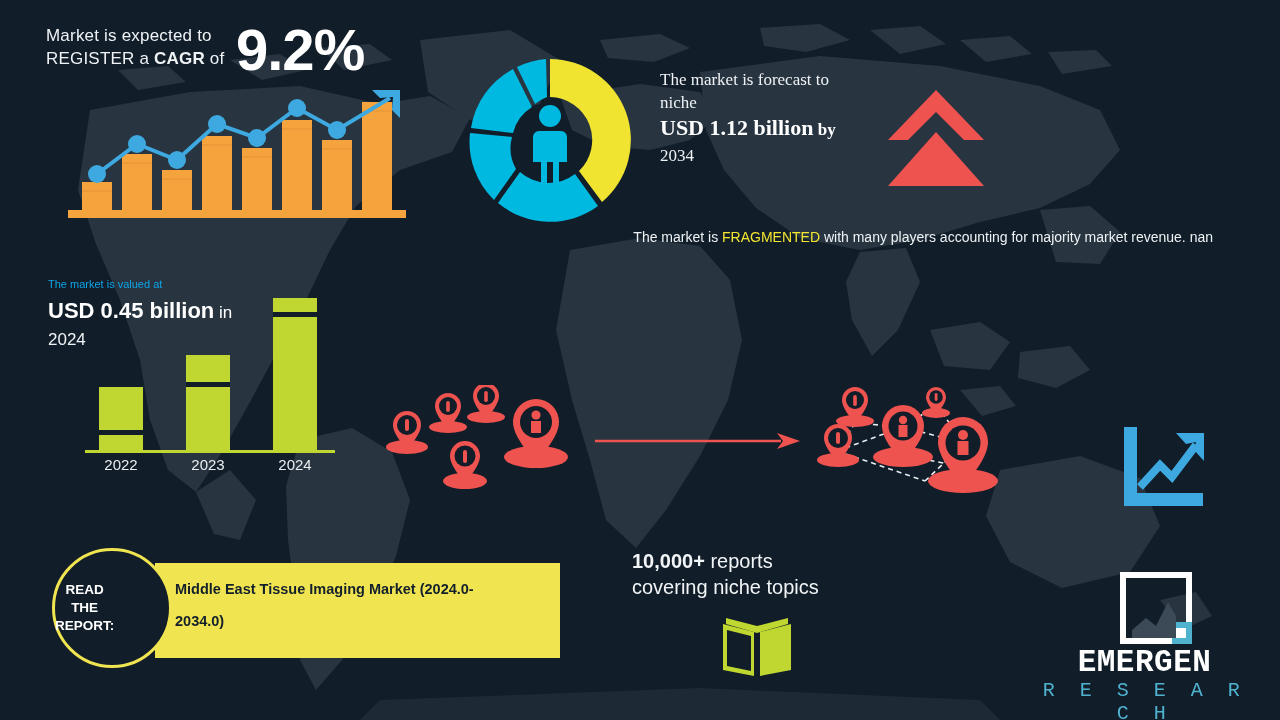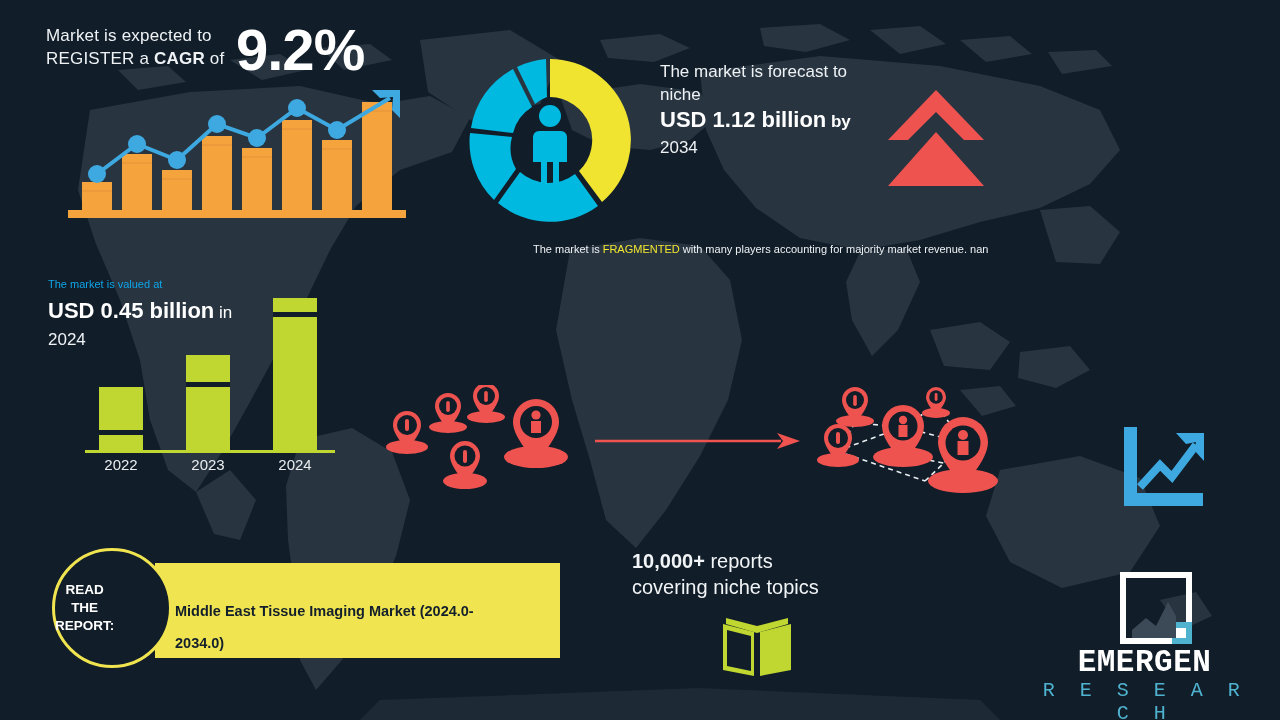--- a/index.html
+++ b/index.html
@@ -20,49 +20,49 @@
   .cagr-line b{font-weight:bold;}
   #cagr-value{display:inline-block;vertical-align:top;font-size:58px;line-height:60px;font-weight:bold;color:#ffffff;letter-spacing:-1px;}
 
   
   #orange-chart{left:60px;top:88px;width:355px;height:135px;}
 
   
   #donut{left:465px;top:55px;width:170px;height:170px;}
 
   
-  #forecast-block{left:660px;top:60px;width:250px;}
+  #forecast-block{left:660px;top:68px;width:250px;font-family:Liberation Serif, serif;}
   .fc-line{font-size:17px;line-height:23px;color:#eef2f5;}
   .fc-big{font-size:22px;font-weight:bold;color:#ffffff;line-height:28px;}
   .fc-big .light{font-size:17px;font-weight:bold;}
   #chevrons{left:886px;top:88px;width:100px;height:100px;}
 
   
-  #fragmented{left:533px;top:237px;width:680px;font-size:11px;line-height:24px;color:#eef2f5;}
+  #fragmented{left:533px;top:225px;width:680px;font-size:14px;line-height:24px;color:#eef2f5;text-align:right;}
   #fragmented .hl{color:#f2e630;}
 
   
   #valued-block{left:48px;top:272px;width:300px;}
   .vl-1{font-size:11px;line-height:24px;color:#0ea5e9;}
   .vl-2{font-size:22px;font-weight:bold;color:#ffffff;line-height:30px;}
   .vl-2 .light{font-size:17px;font-weight:normal;}
   .vl-3{font-size:17px;line-height:24px;color:#eef2f5;}
 
   
   #green-chart{left:75px;top:290px;width:270px;height:185px;}
 
   
   #pins-left{left:380px;top:385px;width:200px;height:110px;}
   #red-arrow{left:595px;top:430px;width:205px;height:22px;}
   #pins-right{left:805px;top:385px;width:215px;height:120px;}
   #growth-icon{left:1118px;top:425px;width:90px;height:85px;}
 
   
   #banner{left:155px;top:563px;width:405px;height:95px;background:#f0e450;}
-  #banner-text{position:absolute;left:20px;top:32px;width:330px;font-size:14.5px;
+  #banner-text{position:absolute;left:20px;top:10px;width:330px;font-size:14.5px;
       font-weight:bold;line-height:32px;color:#13202c;}
   #read-circle{left:52px;top:548px;width:120px;height:120px;border-radius:50%;
       background:#111d28;border:3px solid #f0e450;
       display:flex;align-items:center;justify-content:flex-start;}
   #read-circle span{font-size:13.5px;font-weight:bold;line-height:18px;text-align:center;color:#ffffff;}
 
   
   #reports-block{left:632px;top:548px;width:260px;}
   .rp-line{font-size:20px;line-height:26px;color:#f2f5f7;}
   .rp-line b{font-weight:bold;}

